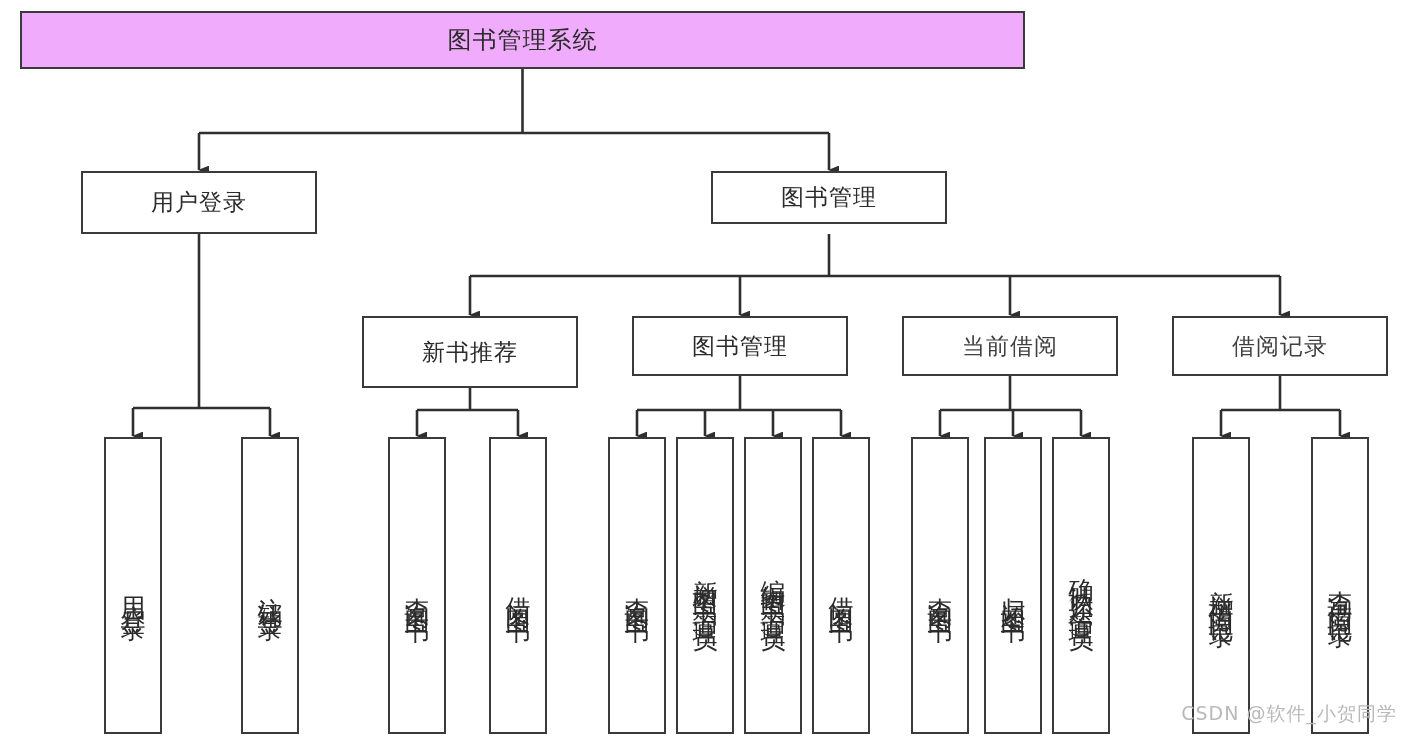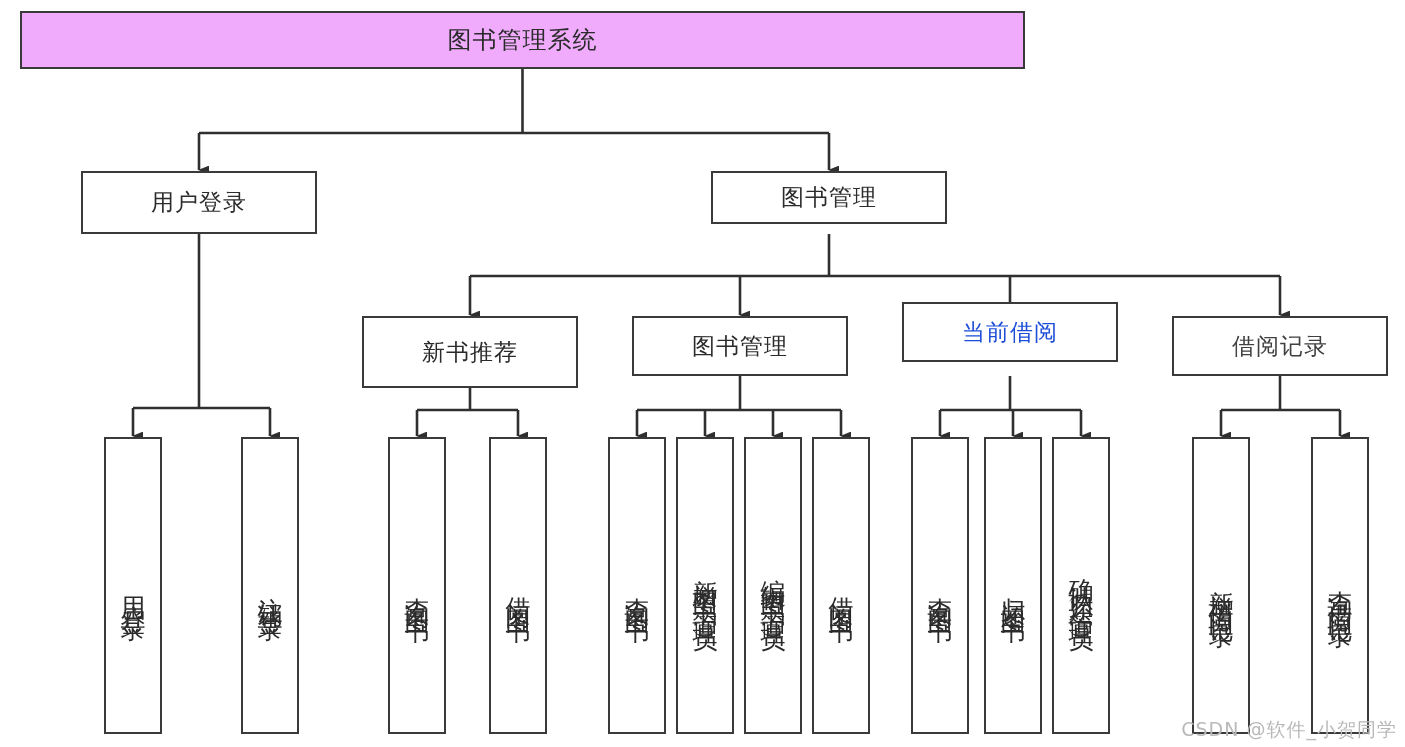--- a/index.html
+++ b/index.html
@@ -7,21 +7,21 @@
   #stage{position:relative;width:1405px;height:747px;background:#ffffff;overflow:hidden;}
   #wires{position:absolute;left:0;top:0;width:1405px;height:747px;pointer-events:none;}
   .node{position:absolute;box-sizing:border-box;background:#ffffff;
         border:2.5px solid #3a3a3a;display:flex;align-items:center;justify-content:center;
         color:#2b2b2b;}
   .node.h{font-size:23px;letter-spacing:1px;}
   .node.root{font-size:24px;letter-spacing:1px;}
   .node.v{writing-mode:vertical-rl;text-orientation:upright;font-size:25px;
           letter-spacing:7px;line-height:1;padding-top:10px;}
   .node.v span{display:block;}
-  .wm{position:absolute;right:8px;bottom:4px;font-size:19px;color:#b9b9b9;
+  .wm{position:absolute;right:8px;bottom:20px;font-size:19px;color:#b9b9b9;
       letter-spacing:1px;white-space:nowrap;}
 </style>
 </head>
 <body>
 
 <div id="stage">
   <svg id="wires" viewBox="0 0 1405 747" xmlns="http://www.w3.org/2000/svg">
     <defs>
       <marker id="ah" markerWidth="10" markerHeight="11" refX="4.5" refY="10.2" orient="auto" markerUnits="userSpaceOnUse">
         <path d="M0,0 L9,0 L4.5,11 Z" fill="#2f2f2f"></path>
@@ -72,21 +72,21 @@
       </div>
       <div class="node h" style="left: 711px; top: 171px; width: 236px; height: 53px; border-color: rgb(58, 58, 58); background: rgb(255, 255, 255); color: rgb(43, 43, 43);">
         <span>图书管理</span>
       </div>
       <div class="node h" style="left: 362px; top: 316px; width: 216px; height: 72px; border-color: rgb(58, 58, 58); background: rgb(255, 255, 255); color: rgb(43, 43, 43);">
         <span>新书推荐</span>
       </div>
       <div class="node h" style="left: 632px; top: 316px; width: 216px; height: 60px; border-color: rgb(58, 58, 58); background: rgb(255, 255, 255); color: rgb(43, 43, 43);">
         <span>图书管理</span>
       </div>
-      <div class="node h" style="left: 902px; top: 302px; width: 216px; height: 60px; border-color: rgb(58, 58, 58); background: rgb(255, 255, 255); color: #1d4ed8;">
+      <div class="node h" style="left: 902px; top: 316px; width: 216px; height: 60px; border-color: rgb(58, 58, 58); background: rgb(255, 255, 255); color: #404040;">
         <span>当前借阅</span>
       </div>
       <div class="node h" style="left: 1172px; top: 316px; width: 216px; height: 60px; border-color: rgb(58, 58, 58); background: rgb(255, 255, 255); color: #404040;">
         <span>借阅记录</span>
       </div>
       <div class="node v" style="left: 104px; top: 437px; width: 58px; height: 297px; border-color: rgb(58, 58, 58); background: rgb(255, 255, 255); color: rgb(43, 43, 43);">
         <span>用户登录</span>
       </div>
       <div class="node v" style="left: 241px; top: 437px; width: 58px; height: 297px; border-color: rgb(58, 58, 58); background: rgb(255, 255, 255); color: rgb(43, 43, 43);">
         <span>注销登录</span>

